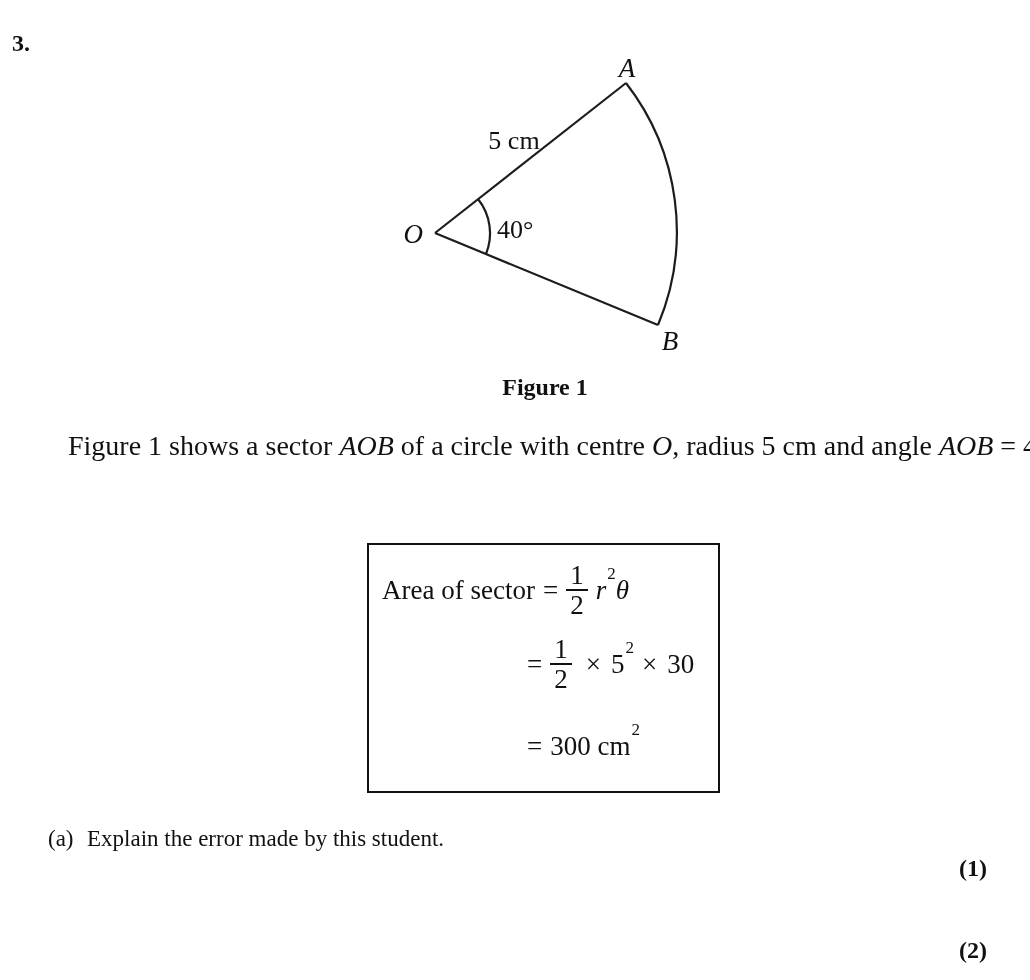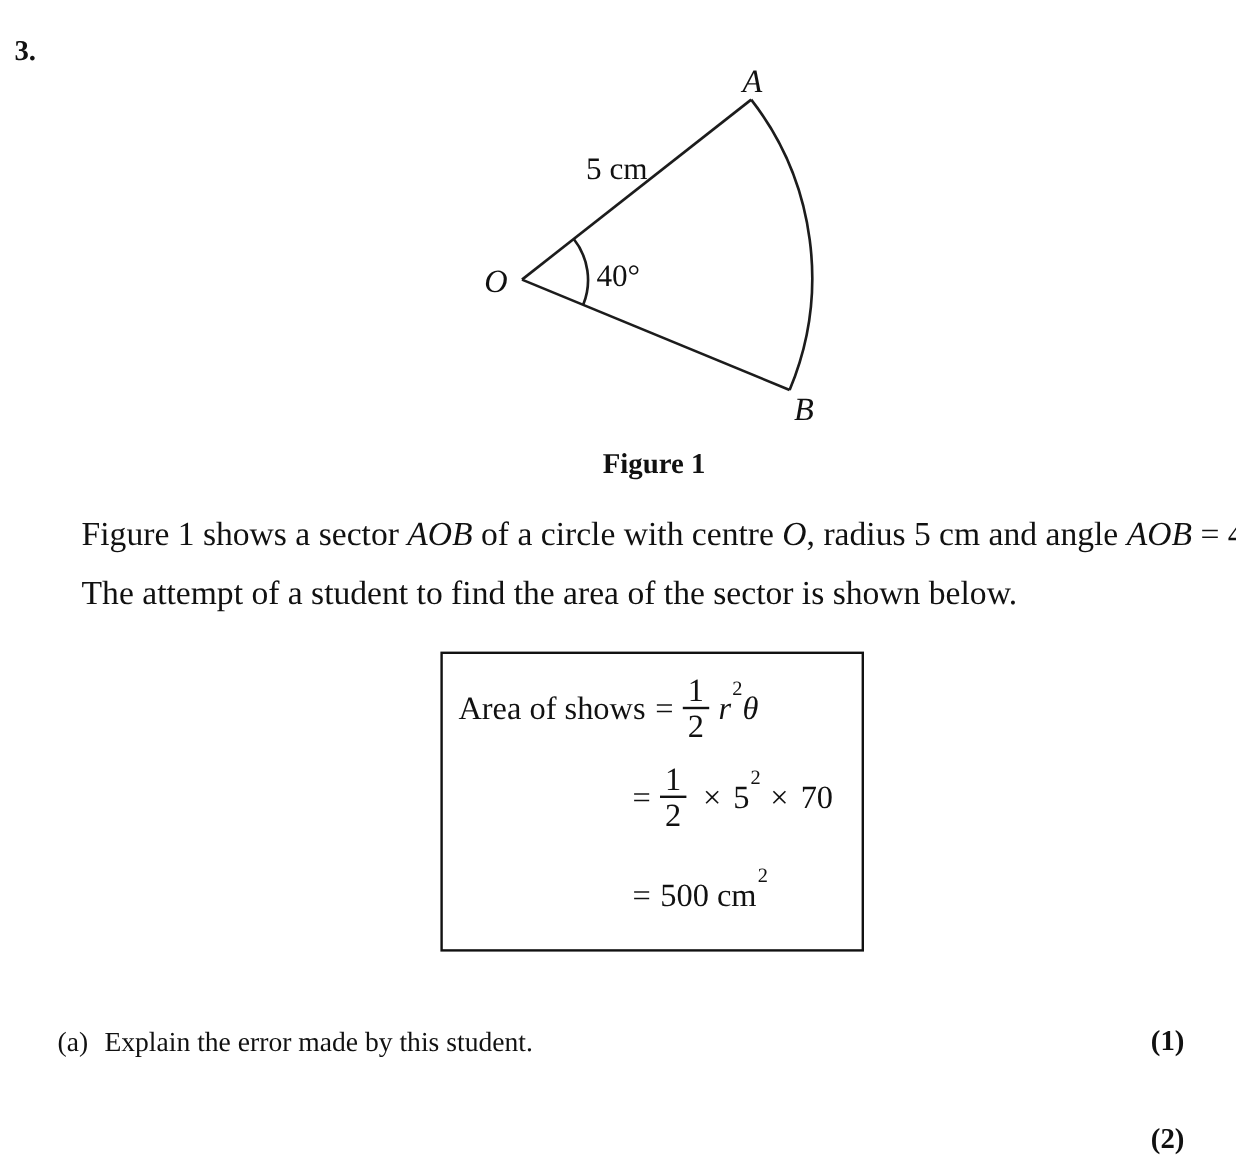--- a/index.html
+++ b/index.html
@@ -72,21 +72,21 @@
     line-height: 0;
     position: relative;
     top: -10px;
     margin-left: 1px;
   }
 
   .part {
     font-size: 23px;
   }
   .part .plabel { display: inline-block; width: 39px; }
-  .part-a { left: 48px; top: 856px; }
+  .part-a { left: 48px; top: 826px; }
   .part-b { left: 48px; top: 901px; }
   .marks {
     font-weight: bold;
     font-size: 24px;
     right: 43px;
     text-align: right;
   }
   .marks-a { top: 855px; }
   .marks-b { top: 937px; }
 </style>
@@ -106,49 +106,48 @@
     <text class="pt" x="33" y="198" text-anchor="end">O</text>
     <text class="pt" x="280" y="305" text-anchor="middle">B</text>
     <text class="measure" x="124" y="104" text-anchor="middle">5 cm</text>
     <text class="measure" x="107" y="193" text-anchor="start">40°</text>
   </svg>
 
   <div class="abs caption">Figure 1</div>
 
   <div class="abs bodytext intro-line1"><span>Figure 1 shows a sector </span><span class="it">AOB</span><span> of a circle with centre </span><span class="it">O</span><span>, radius 5 cm and angle </span><span class="it">AOB</span><span> = 40°</span></div>
 
-  <div class="abs bodytext intro-line2">The attempt of a student to find the area of the sector is shown below.</div>
 
   <div class="abs solution-box">
 
     <div class="eq-row row1">
-      <span>Area of shows</span>
+      <span>Area of sector</span>
       <span class="gap8">=</span>
       <span class="frac gap8">
         <span class="num">1</span>
         <span class="den">2</span>
       </span>
       <span class="gap8"><span class="it">r</span><sup class="s">2</sup><span class="it">θ</span></span>
     </div>
 
     <div class="eq-row row2">
       <span>=</span>
       <span class="frac gap8">
         <span class="num">1</span>
         <span class="den">2</span>
       </span>
       <span class="gap14">×</span>
       <span class="gap10"><span>5</span><sup class="s">2</sup></span>
       <span class="gap8">×</span>
-      <span class="gap10">70</span>
+      <span class="gap10">30</span>
     </div>
 
     <div class="eq-row row3">
       <span>=</span>
-      <span class="gap8">500</span>
+      <span class="gap8">300</span>
       <span><span> cm</span><sup class="s">2</sup></span>
     </div>
 
   </div>
 
   <div class="abs part part-a">
     <span class="plabel">(a)</span><span>Explain the error made by this student.</span>
   </div>
   <div class="abs marks marks-a">(1)</div>
 

